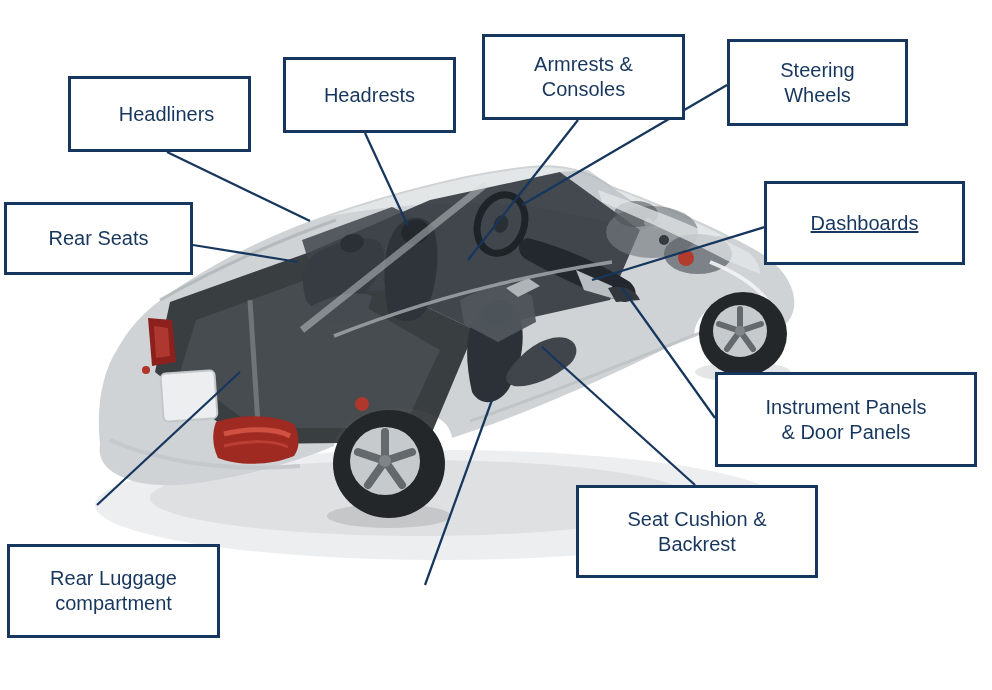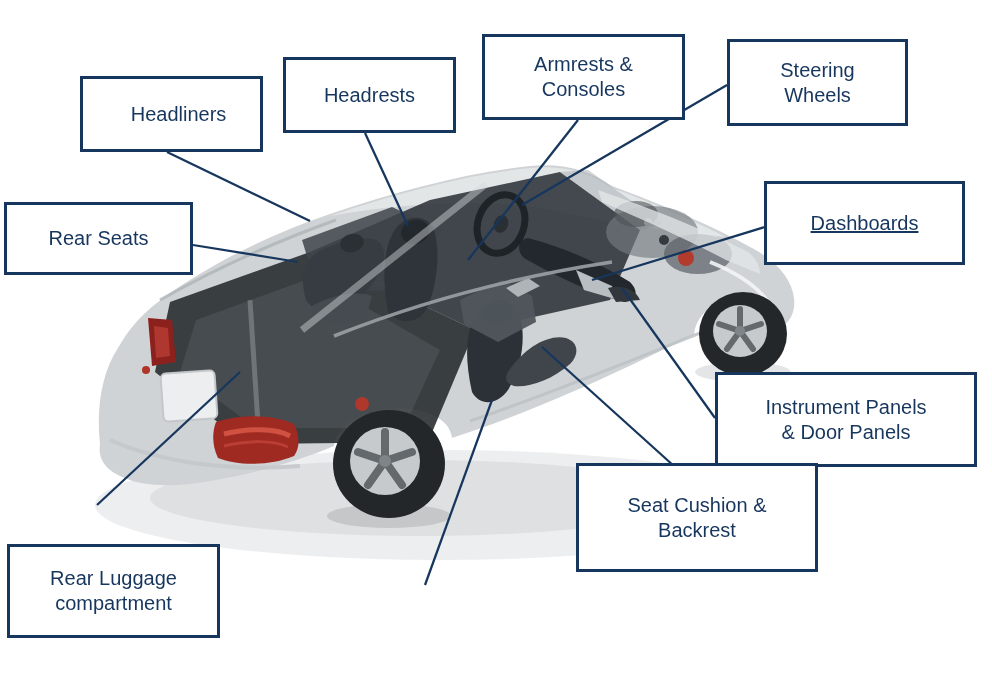--- a/index.html
+++ b/index.html
@@ -29,28 +29,28 @@
     color: var(--accent);
     display: flex;
     align-items: center;
     justify-content: center;
     text-align: center;
     font-size: 20px;
     line-height: 1.25;
   }
   .callout span { white-space: pre-line; }
   
-  #co-headliners   { left: 80px;  top: 76px;  width: 183px; height: 76px; padding-left: 14px; }
+  #co-headliners   { left: 68px;  top: 76px;  width: 183px; height: 76px; padding-left: 14px; }
   #co-headrests    { left: 283px; top: 57px;  width: 173px; height: 76px; }
   #co-armrests     { left: 482px; top: 34px;  width: 203px; height: 86px; }
   #co-steering     { left: 727px; top: 39px;  width: 181px; height: 87px; }
   #co-dashboards   { left: 764px; top: 181px; width: 201px; height: 84px; text-decoration: underline; }
   #co-rearseats    { left: 4px;   top: 202px; width: 189px; height: 73px; }
   #co-instrument   { left: 715px; top: 372px; width: 262px; height: 95px; }
-  #co-seatcushion  { left: 576px; top: 463px; width: 242px; height: 109px; justify-content: center; }
+  #co-seatcushion  { left: 576px; top: 485px; width: 242px; height: 93px; justify-content: center; }
   #co-rearluggage  { left: 7px;   top: 505px; width: 213px; height: 94px; margin-top: 39px; }
   #co-carpet       { left: 262px; top: 585px; width: 297px; height: 93px; }
   .connector { stroke: var(--accent); stroke-width: 2.25; }
 </style>
 </head>
 <body>
 
 <div class="stage">
 
   <svg id="car-layer" class="layer" viewBox="0 0 992 690" aria-hidden="true">

